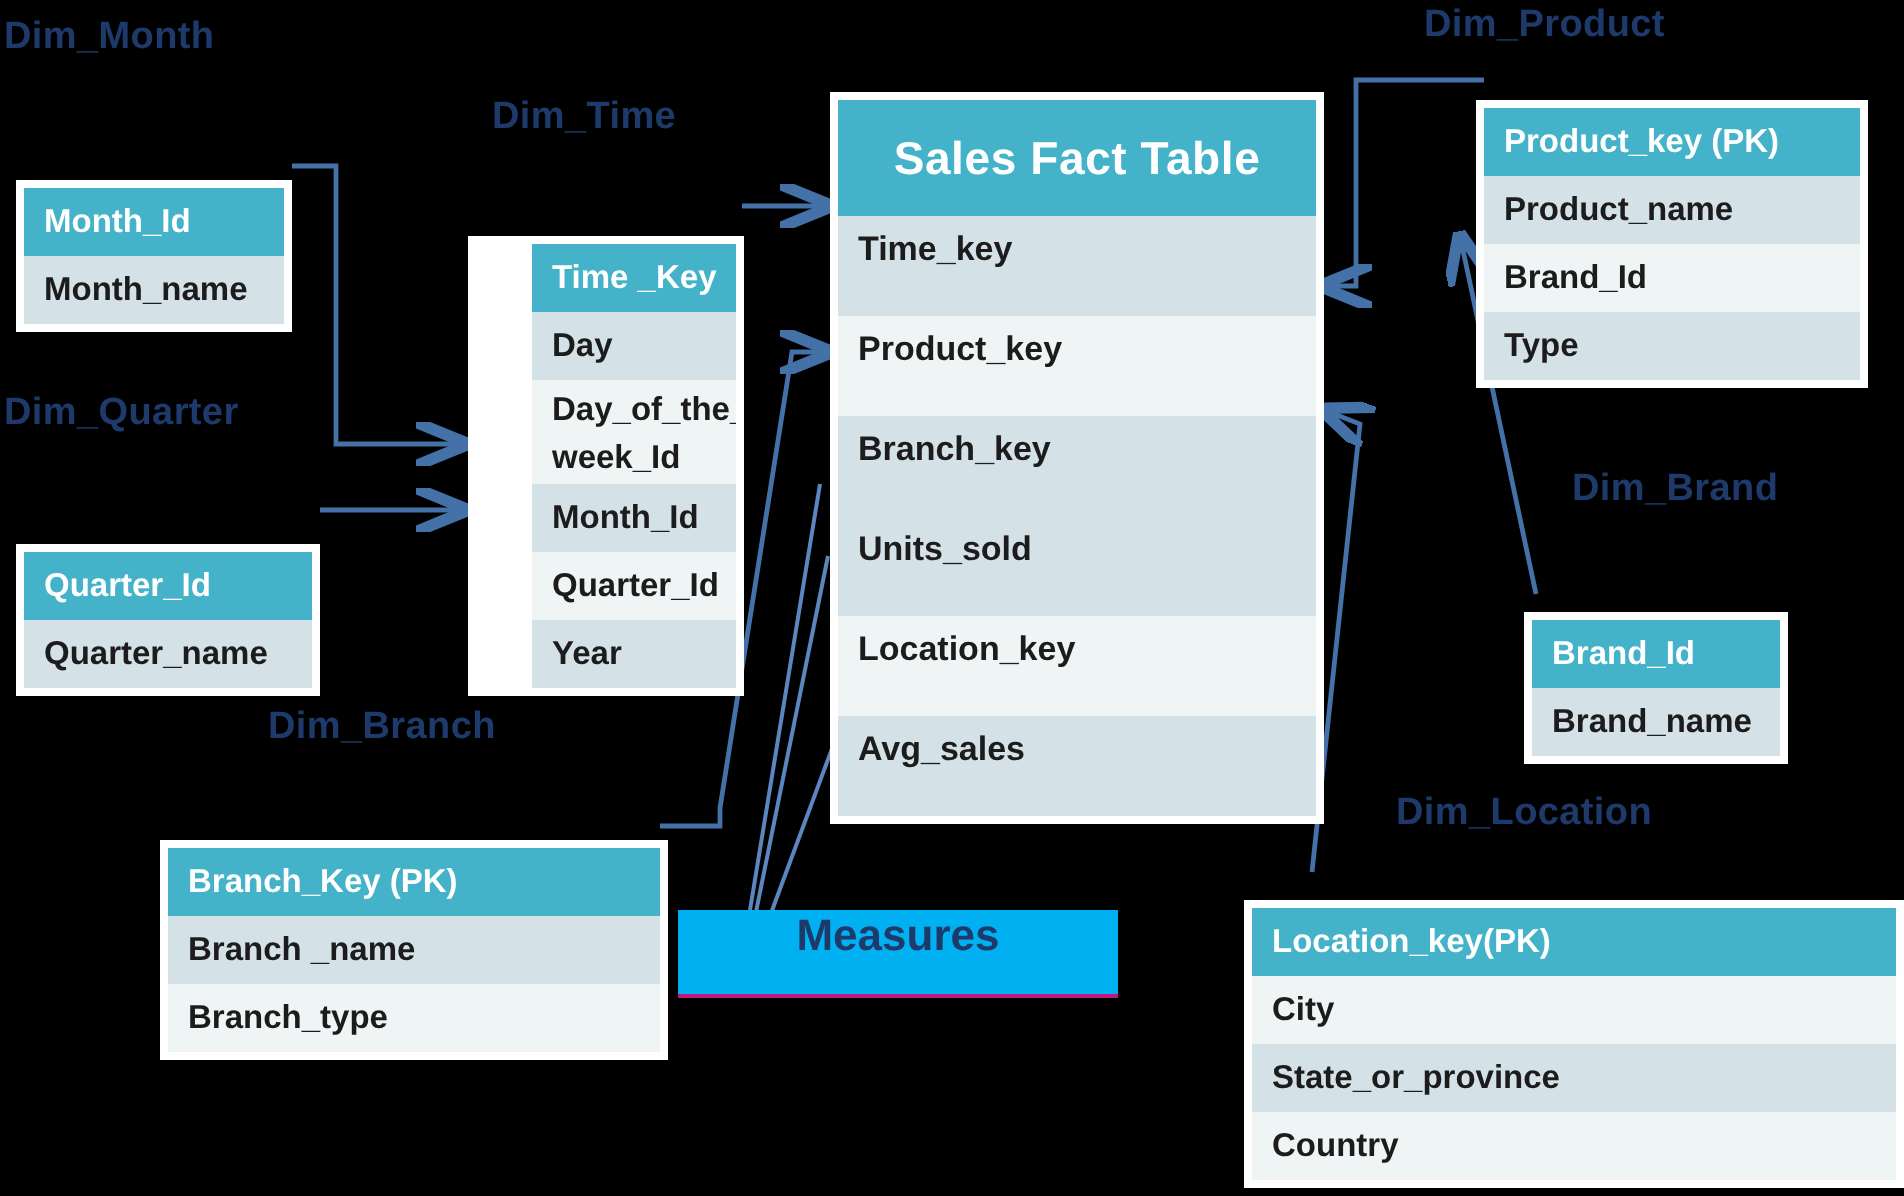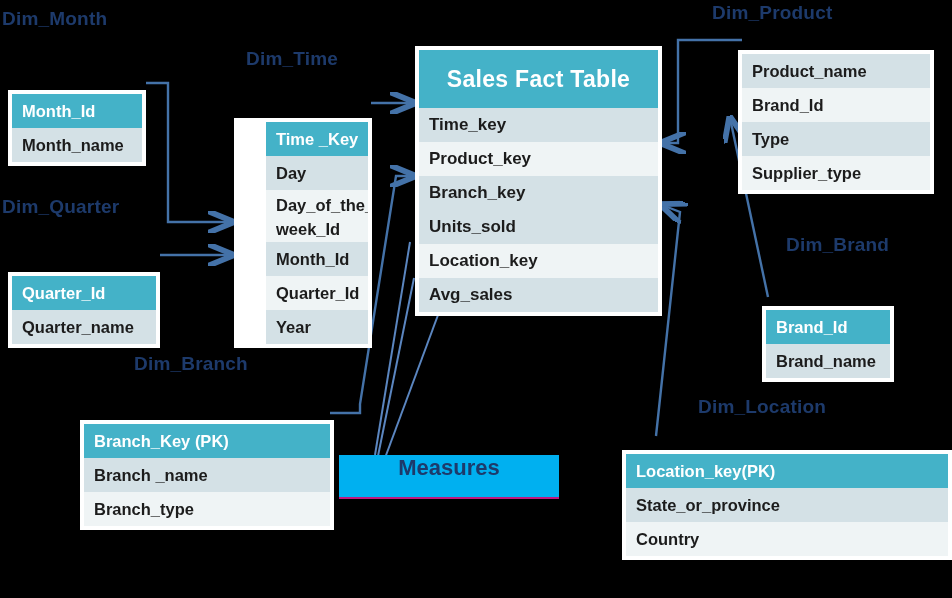--- a/index.html
+++ b/index.html
@@ -40,21 +40,21 @@
   }
   .row.alt-a{background:#d4e1e6;}
   .row.alt-b{background:#eff4f5;}
   .row.hdr{
     background:#44b2c8;
     color:#ffffff;
     font-weight:bold;
   }
   .row.bold{font-weight:bold;}
   .fact{ z-index:5; }
-  .fact .row{ height:34px; line-height:34px; font-size:17px; }
+  .fact .row{ height:50px; line-height:34px; font-size:17px; }
   .fact .fact-hdr{
     background:#44b2c8;
     color:#fff;
     font-weight:bold;
     font-size:23px;
     height:58px;
     line-height:58px;
     text-align:center;
     letter-spacing:.3px;
   }
@@ -145,42 +145,43 @@
     <div class="row alt-a bold">Time_key</div>
     <div class="row alt-b bold">Product_key</div>
     <div class="row alt-a bold">Branch_key</div>
     <div class="row alt-a">Units_sold</div>
     <div class="row alt-b bold">Location_key</div>
     <div class="row alt-a">Avg_sales</div>
   </div>
 
   <div class="dim-title" style="left:712px;top:2px;">Dim_Product</div>
   <div class="table" style="left:738px;top:30px;width:196px;">
+    <div class="row hdr">Product_key (PK)</div>
     <div class="row alt-a">Product_name</div>
     <div class="row alt-b">Brand_Id</div>
     <div class="row alt-a">Type</div>
-    <div class="row alt-b">Supplier_type</div>
   </div>
 
   <div class="dim-title" style="left:786px;top:234px;">Dim_Brand</div>
   <div class="table" style="left:762px;top:286px;width:132px;">
     <div class="row hdr">Brand_Id</div>
     <div class="row alt-a">Brand_name</div>
   </div>
 
   <div class="dim-title" style="left:134px;top:353px;">Dim_Branch</div>
   <div class="table" style="left:80px;top:400px;width:254px;">
     <div class="row hdr">Branch_Key (PK)</div>
     <div class="row alt-a">Branch _name</div>
     <div class="row alt-b">Branch_type</div>
   </div>
 
   <div class="dim-title" style="left:698px;top:396px;">Dim_Location</div>
   <div class="table" style="left:622px;top:430px;width:330px;">
     <div class="row hdr">Location_key(PK)</div>
+    <div class="row alt-b">City</div>
     <div class="row alt-a">State_or_province</div>
     <div class="row alt-b">Country</div>
   </div>
 
   <div class="measures" style="left:339px;top:455px;width:220px;height:42px;">
     <span>Measures</span>
   </div>
 
 </div>
 

